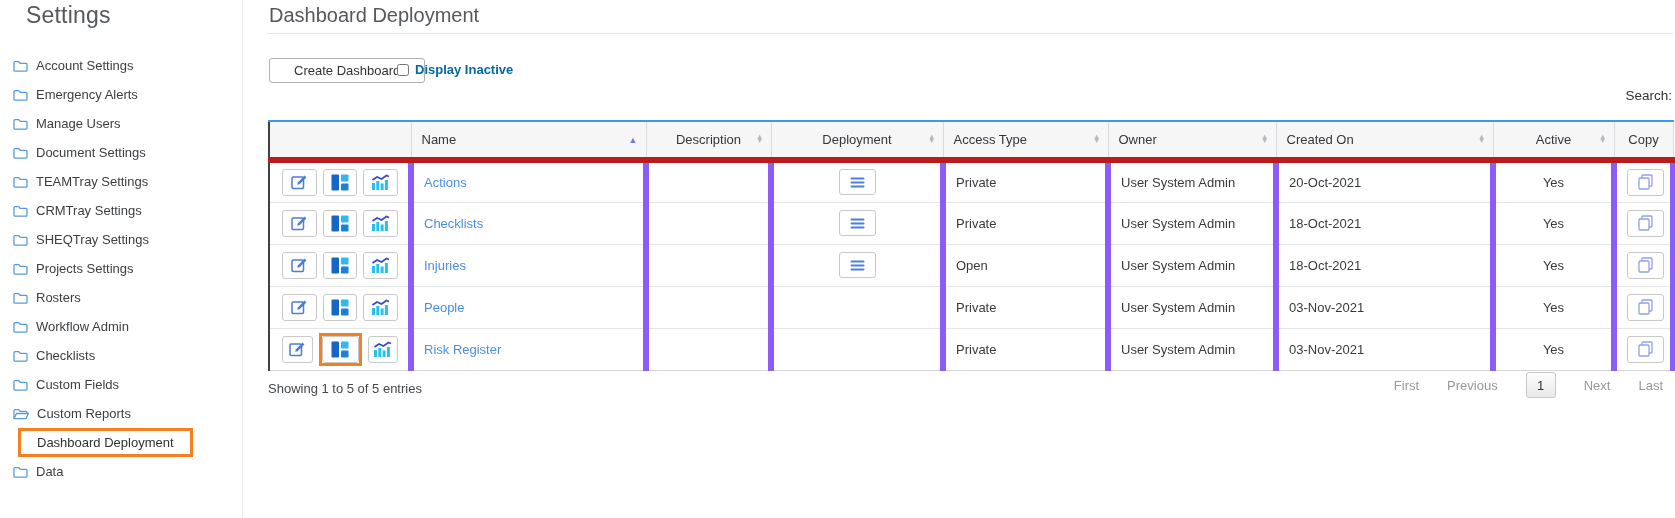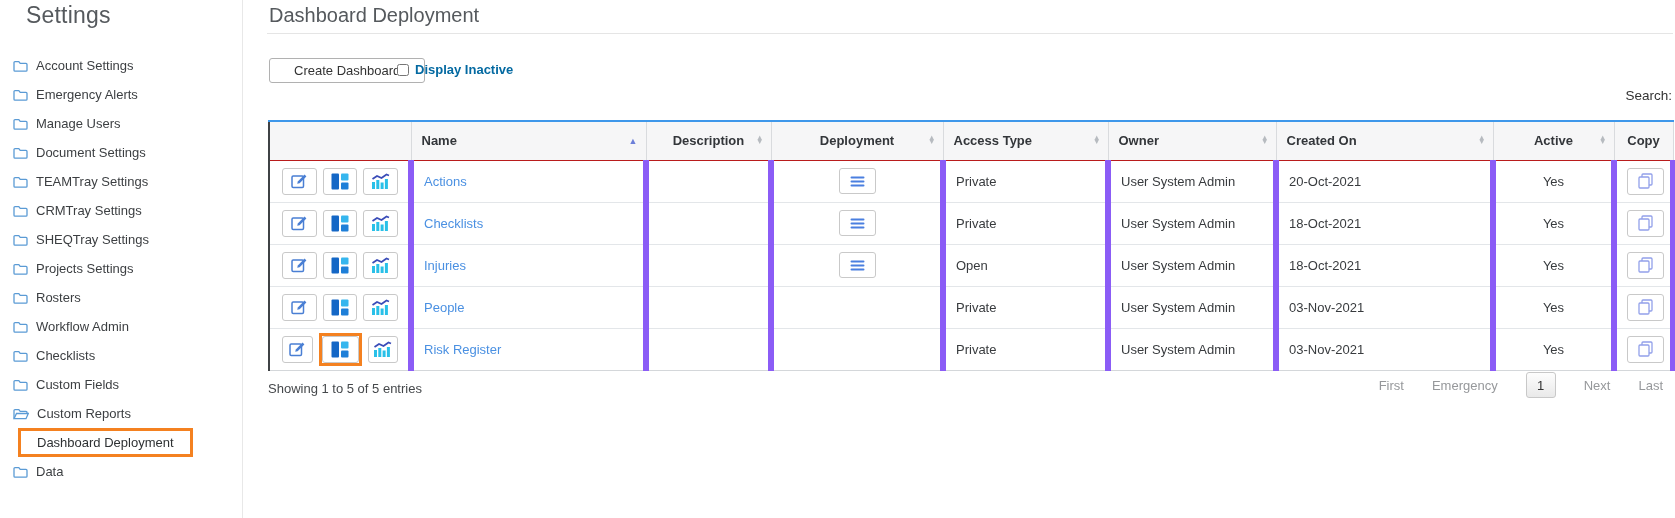--- a/index.html
+++ b/index.html
@@ -25,21 +25,21 @@
   .chk-group input { width:12px; height:12px; margin:0; }
   .chk-group label { font-size:13px; font-weight:700; color:#0369a1; }
 
   .search-group { position:absolute; top:88px; right:3px; display:flex; align-items:flex-end; gap:22px;flex-direction:column; }
   .search-group label { font-size:13.5px; color:#333; }
   .search-group input { width:152px; height:26px; border:1px solid #b3b3b3; border-radius:2px; padding:2px 6px; font-size:13px; font-family:inherit; }
 
   
   .tbl-wrap { position:absolute; left:25px; top:120px; width:1405px; }
   table { width:1404px; border-collapse:collapse; table-layout:fixed; border-top:2px solid #3e97ea; border-left:2px solid #3f4245; border-bottom:1px solid #d4d7da; }
-  th { height:39px; background:#f6f6f7; border-right:1px solid #d9dbde; border-bottom:1px solid #b91c1c; font-size:13px; font-weight:700; color:#33363a; padding:0 10px; position:relative; text-align:left; }
+  th { height:39px; background:#f6f6f7; border-right:1px solid #d9dbde; border-bottom:6px solid #b91c1c; font-size:13px; font-weight:400; color:#33363a; padding:0 10px; position:relative; text-align:left; }
   td { height:42px; background:#fff; border-right:6px solid #8b5cf6; border-top:1px solid #e3e6e9; font-size:13px; color:#383b3e; padding:0 10px; }
   th.c, td.c { text-align:center; }
   .sort-both { position:absolute; right:7px; top:50%; transform:translateY(-50%); display:flex; flex-direction:column; line-height:.62; font-size:7.5px; color:#b7bbc0; font-style:normal; }
   .sort-asc { position:absolute; right:8px; top:50%; transform:translateY(-50%); font-size:9px; color:#6c7fd8; font-style:normal; }
 
   a.name-link { color:#4a90e2; text-decoration:none; cursor:pointer; }
 
   .action-cell { padding-left:12px; }
   .action-cell .inner { display:flex; align-items:center; gap:6px; }
   .icon-btn { display:inline-flex; align-items:center; justify-content:center; width:37px; height:27px; background:#fff; border:1px solid #c9c9c9; border-radius:3px; cursor:pointer; padding:0; }
@@ -442,18 +442,18 @@
               </button></td>
         </tr>
       </tbody>
     </table>
   </div>
 
   <div class="tbl-info">Showing 1 to 5 of 5 entries</div>
 
   <div class="pager">
     <span class="pg">First</span>
-    <span class="pg">Emergency</span>
+    <span class="pg">Previous</span>
     <span class="pg-current">1</span>
     <span class="pg">Next</span>
     <span class="pg">Last</span>
   </div>
 </div>
 
 </body></html>

